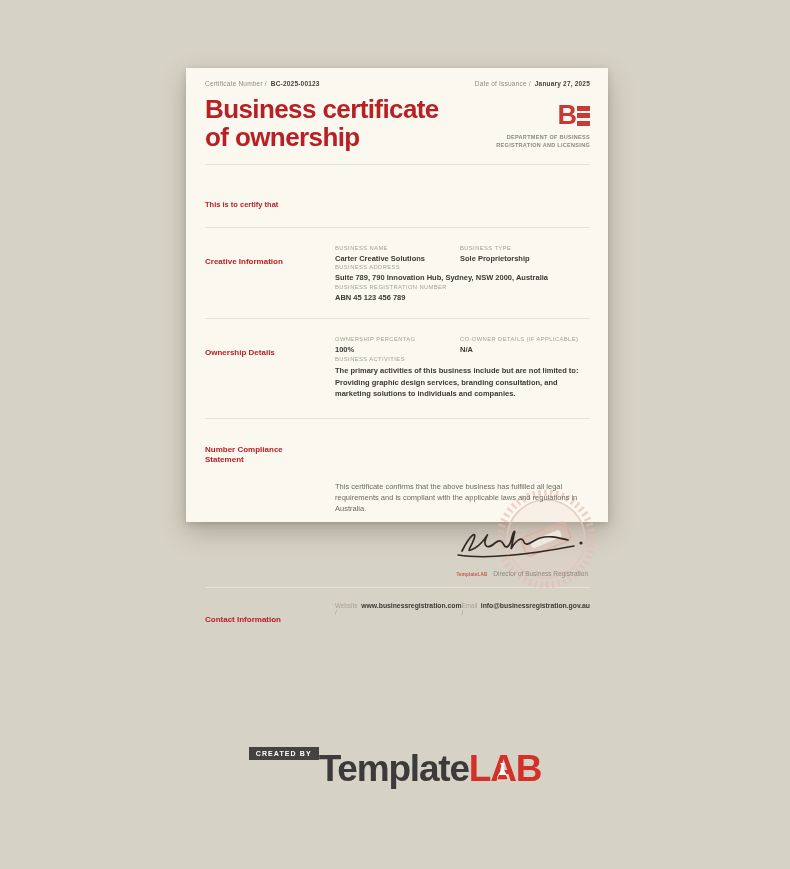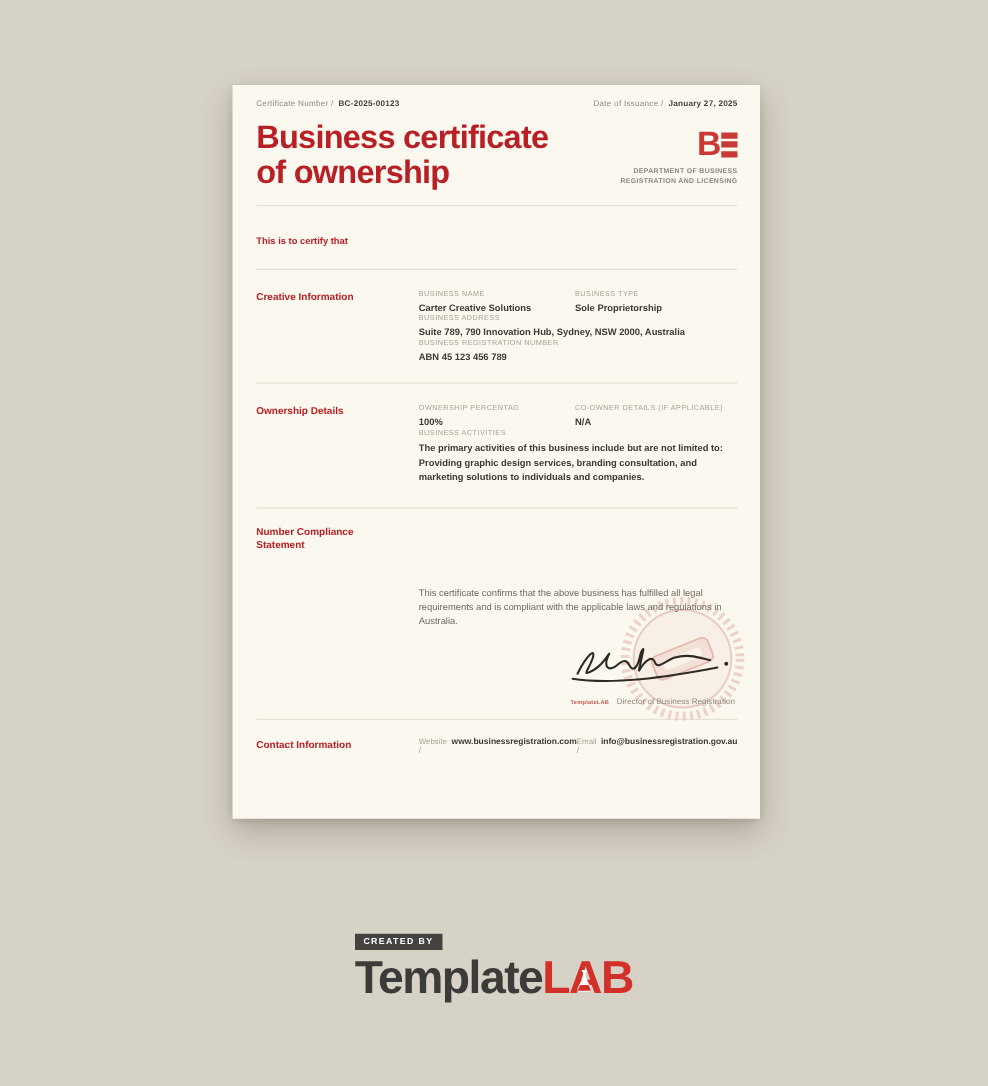--- a/index.html
+++ b/index.html
@@ -4,42 +4,42 @@
 <style>
   * { margin:0; padding:0; box-sizing:border-box; }
   html,body { width:790px; height:869px; }
   body {
     background:#d7d2c6;
     font-family:"Liberation Sans", sans-serif;
     position:relative;
     overflow:hidden;
   }
   .paper {
-    position:absolute; left:186px; top:68px; width:422px; height:587px;
+    position:absolute; left:186px; top:68px; width:422px; height:454px;
     background:#faf8ef;
     box-shadow:0 10px 24px rgba(70,62,45,.30), 0 2px 6px rgba(70,62,45,.18);
     padding:12px 18px 0 19px;
   }
   
   .meta-row { display:flex; justify-content:space-between; align-items:baseline; font-size:6.5px; color:#918c81; letter-spacing:.2px; }
   .meta-row b { color:#45423c; font-weight:700; margin-left:2px; }
   .meta-item { display:flex; gap:2px; }
   .header-row { display:flex; justify-content:space-between; margin-top:8px; }
   .doc-title { font-size:26px; line-height:1.08; font-weight:700; color:#b92025; letter-spacing:-.6px; }
   .brand-right { display:flex; flex-direction:column; align-items:flex-end; margin-top:7px; }
   .be-logo { display:flex; align-items:center; }
   .be-b { font-size:27px; font-weight:700; color:#c93a36; letter-spacing:-1px; line-height:1; }
   .be-bars { display:flex; flex-direction:column; gap:2.5px; margin-left:1px; }
   .be-bars i { display:block; width:13px; height:5px; background:#c93a36; }
   .dept { margin-top:4px; text-align:right; font-size:5.5px; font-weight:700; color:#8d887e; letter-spacing:.3px; line-height:1.5; }
   .hr { border:none; border-top:1px solid #e6e2d5; margin-top:13px; }
   
   .row { display:grid; grid-template-columns:130px 1fr; border-bottom:1px solid #e6e2d5; }
   .row:last-of-type { border-bottom:none; }
-  .sec-label { font-size:8px; font-weight:700; color:#b92025; line-height:1.3; padding-right:14px; }
+  .sec-label { font-size:8px; font-weight:700; color:#b92025; line-height:1.3; padding-right:14px;margin-top:12px; }
   
   .row-certify { padding:19px 0 17px; }
   .row-certify .sec-label { font-size:7.5px; padding-top:4px; }
   .owner-name { font-size:19.5px; font-weight:700; color:#34312c; letter-spacing:-.3px; }
   .owner-sub { margin-top:6px; font-size:7px; color:#8a857b; }
   
   .row-biz { padding:17px 0 15px; }
   .row-own { padding:17px 0 18px; }
   .fieldgrid { display:grid; grid-template-columns:125px 1fr; }
   .span2 { grid-column:1 / -1; }
@@ -58,21 +58,21 @@
   .sig-role { font-size:6.5px; color:#8d887e; }
   
   .row-contact { padding:14px 0 0; }
   .row-contact .sec-label { padding-top:1px; }
   .contact-line { display:flex; justify-content:space-between; align-items:baseline; }
   .c-group { display:flex; gap:3px; align-items:baseline; }
   .c-label { font-size:6.3px; color:#a7a194; }
   .c-value { font-size:6.8px; font-weight:700; color:#3c3933; }
   
   .footer-brand { position:absolute; left:0; top:747px; width:100%; display:flex; justify-content:center; }
-  .brand-inner { display:flex; flex-direction:column; align-items:flex-start; }
+  .brand-inner { display:flex; align-items:flex-start; }
   .created-badge { background:#454340; color:#ffffff; font-size:7px; font-weight:700; letter-spacing:1.1px; padding:3px 7px 2.5px; }
   .wordmark { display:flex; margin-top:1px; font-size:37px; font-weight:700; letter-spacing:-1.2px; line-height:1.15; }
   .wm-dark { color:#3b3b39; }
   .wm-red { color:#d23029; position:relative; }
   .flask { position:absolute; left:26px; top:14px; }
 </style>
 </head>
 <body>
 
 <div class="paper">

